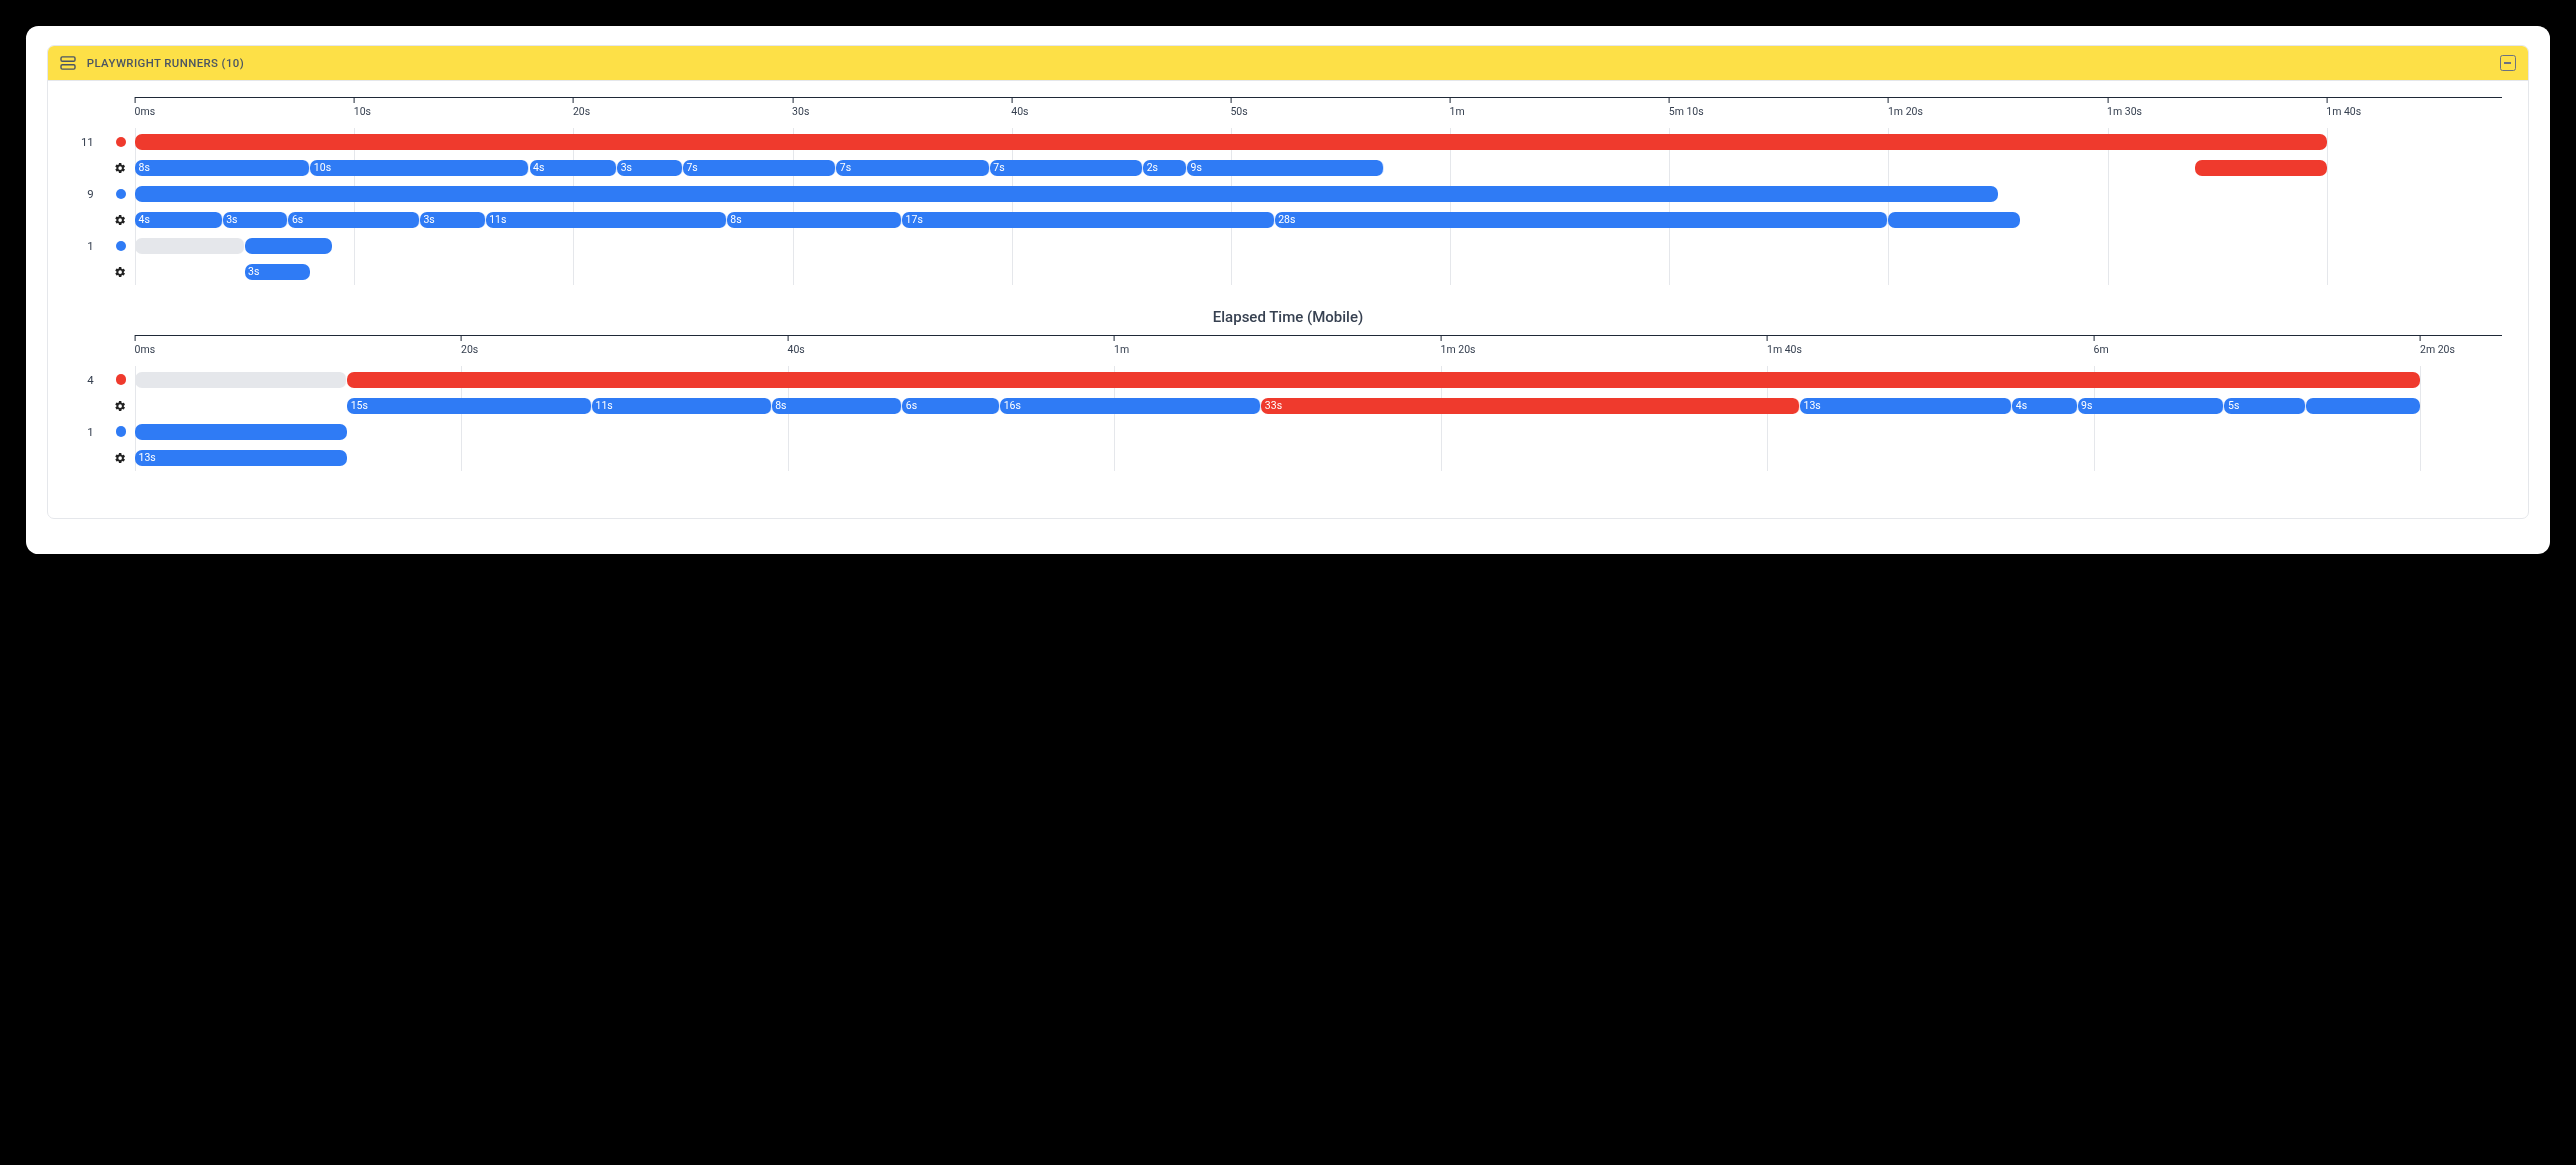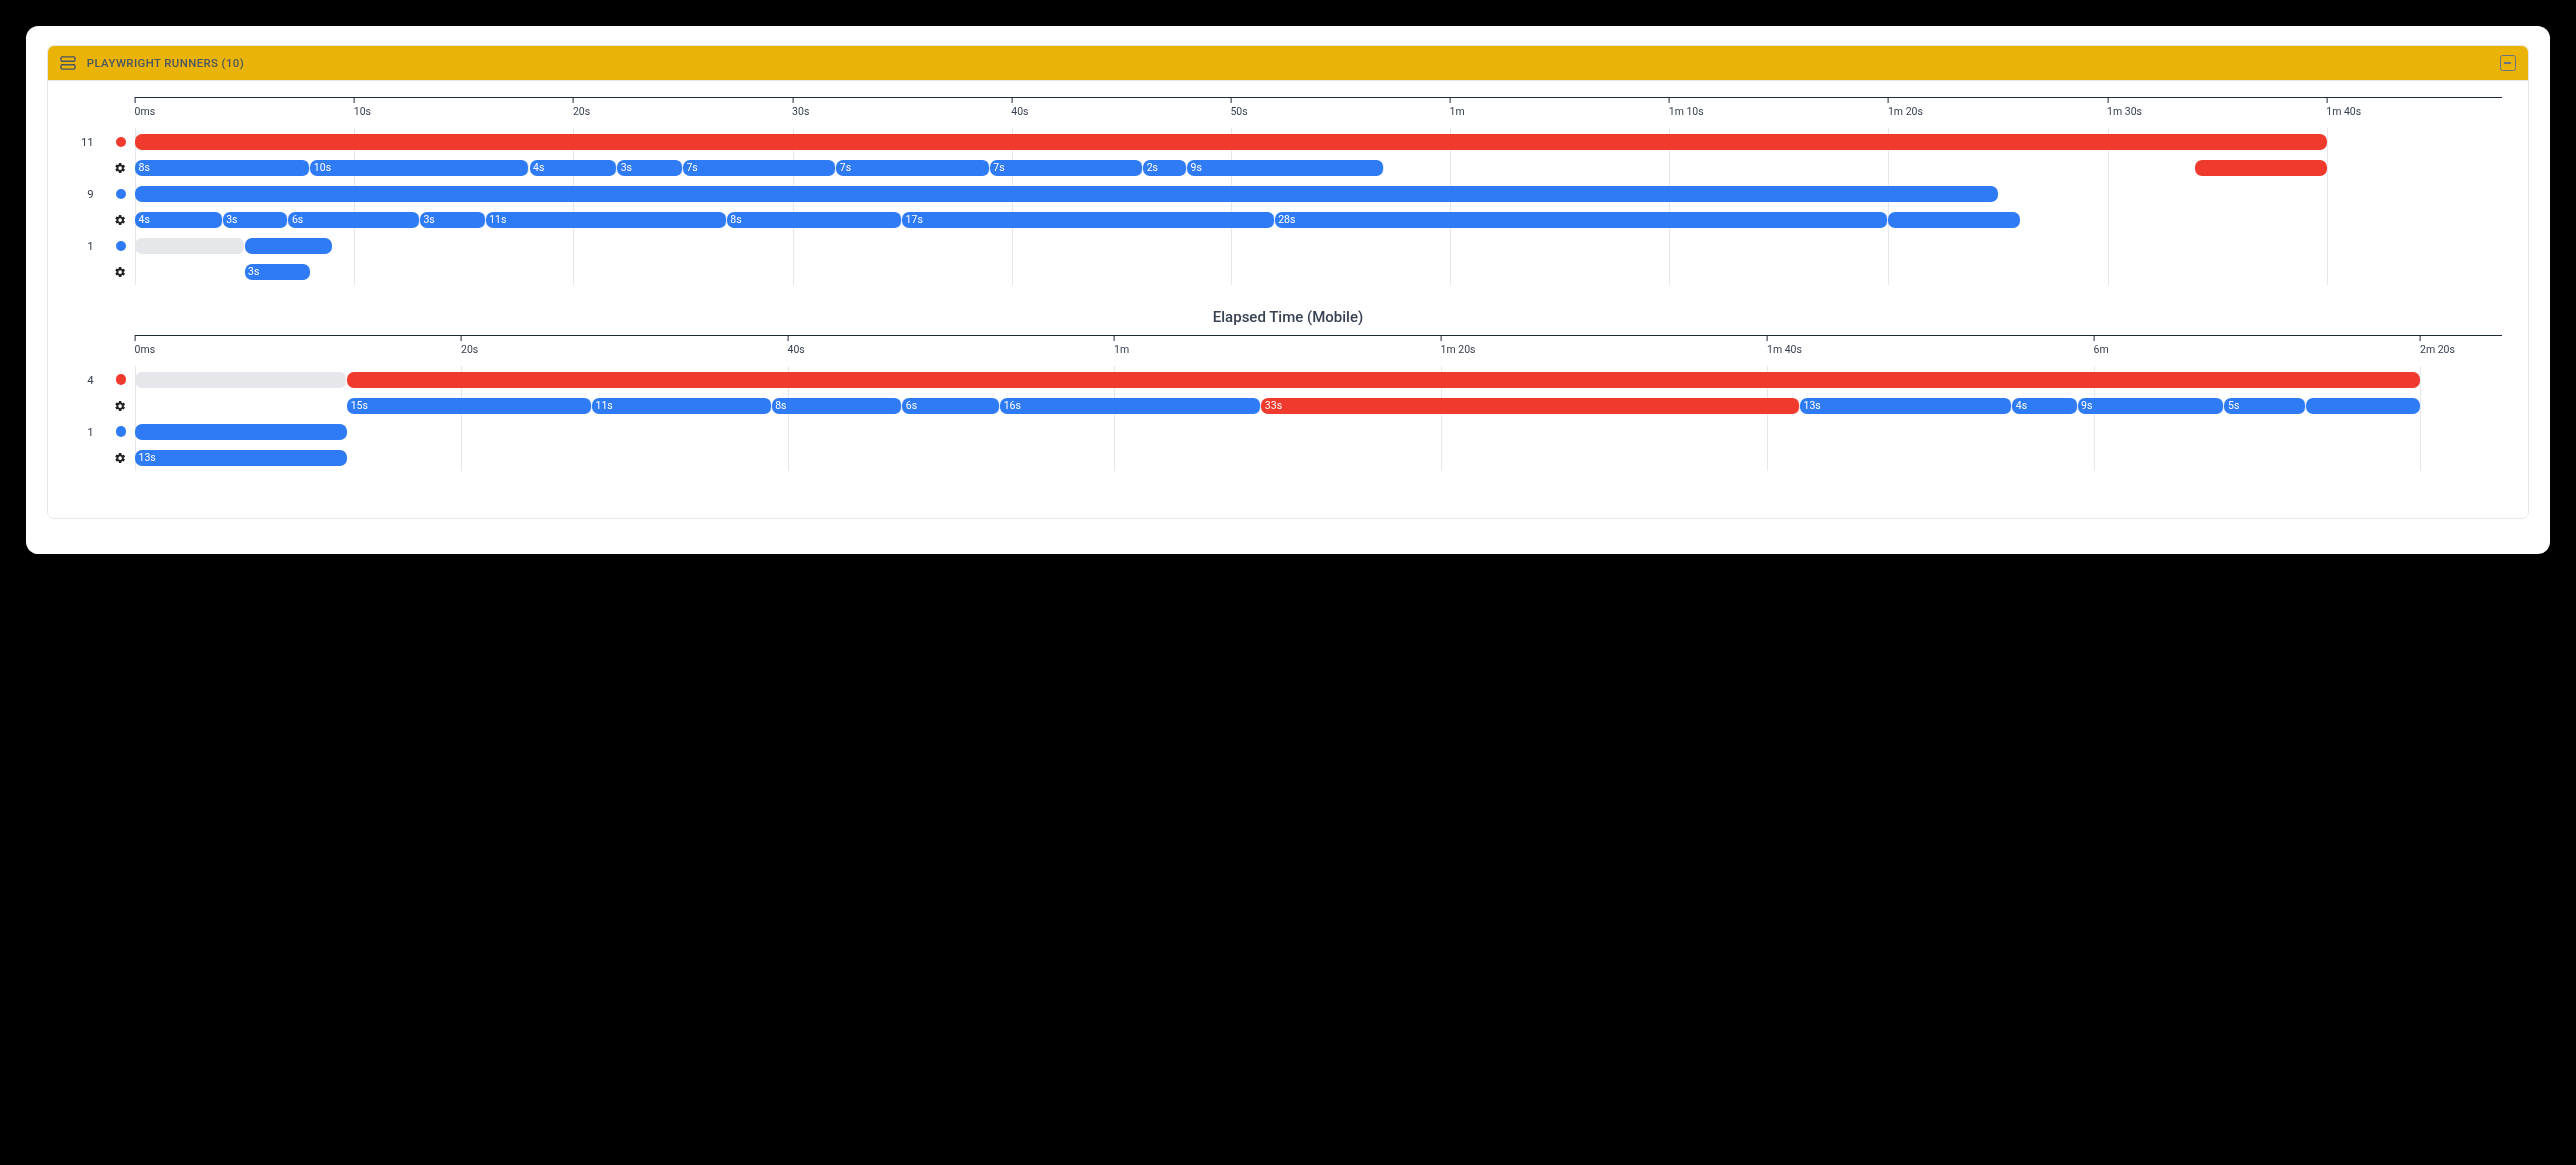--- a/index.html
+++ b/index.html
@@ -19,21 +19,21 @@
 }
 .panel {
   border: 0.9px solid #e5e7eb;
   border-radius: 7px;
   overflow: hidden;
 }
 .panel-header {
   display: flex;
   align-items: center;
   justify-content: space-between;
-  background: #eab308;
+  background: #fde047;
   border-bottom: 0.9px solid #e5e7eb;
   padding: 8.8px 12.3px;
 }
 .panel-header-left {
   display: flex;
   align-items: center;
   gap: 10.5px;
 }
 .hdr-icon svg { display: block; }
 .hdr-title {
@@ -242,21 +242,21 @@
                 <div class="tick" style="left:46.2962962962963%">
                   <div class="tick-line"></div>
                   <div class="tick-label">50s</div>
                 </div>
                 <div class="tick" style="left:55.55555555555556%">
                   <div class="tick-line"></div>
                   <div class="tick-label">1m</div>
                 </div>
                 <div class="tick" style="left:64.81481481481481%">
                   <div class="tick-line"></div>
-                  <div class="tick-label">1m 10s</div>
+                  <div class="tick-label">5m 10s</div>
                 </div>
                 <div class="tick" style="left:74.07407407407408%">
                   <div class="tick-line"></div>
                   <div class="tick-label">1m 20s</div>
                 </div>
                 <div class="tick" style="left:83.33333333333334%">
                   <div class="tick-line"></div>
                   <div class="tick-label">1m 30s</div>
                 </div>
                 <div class="tick" style="left:92.5925925925926%">

